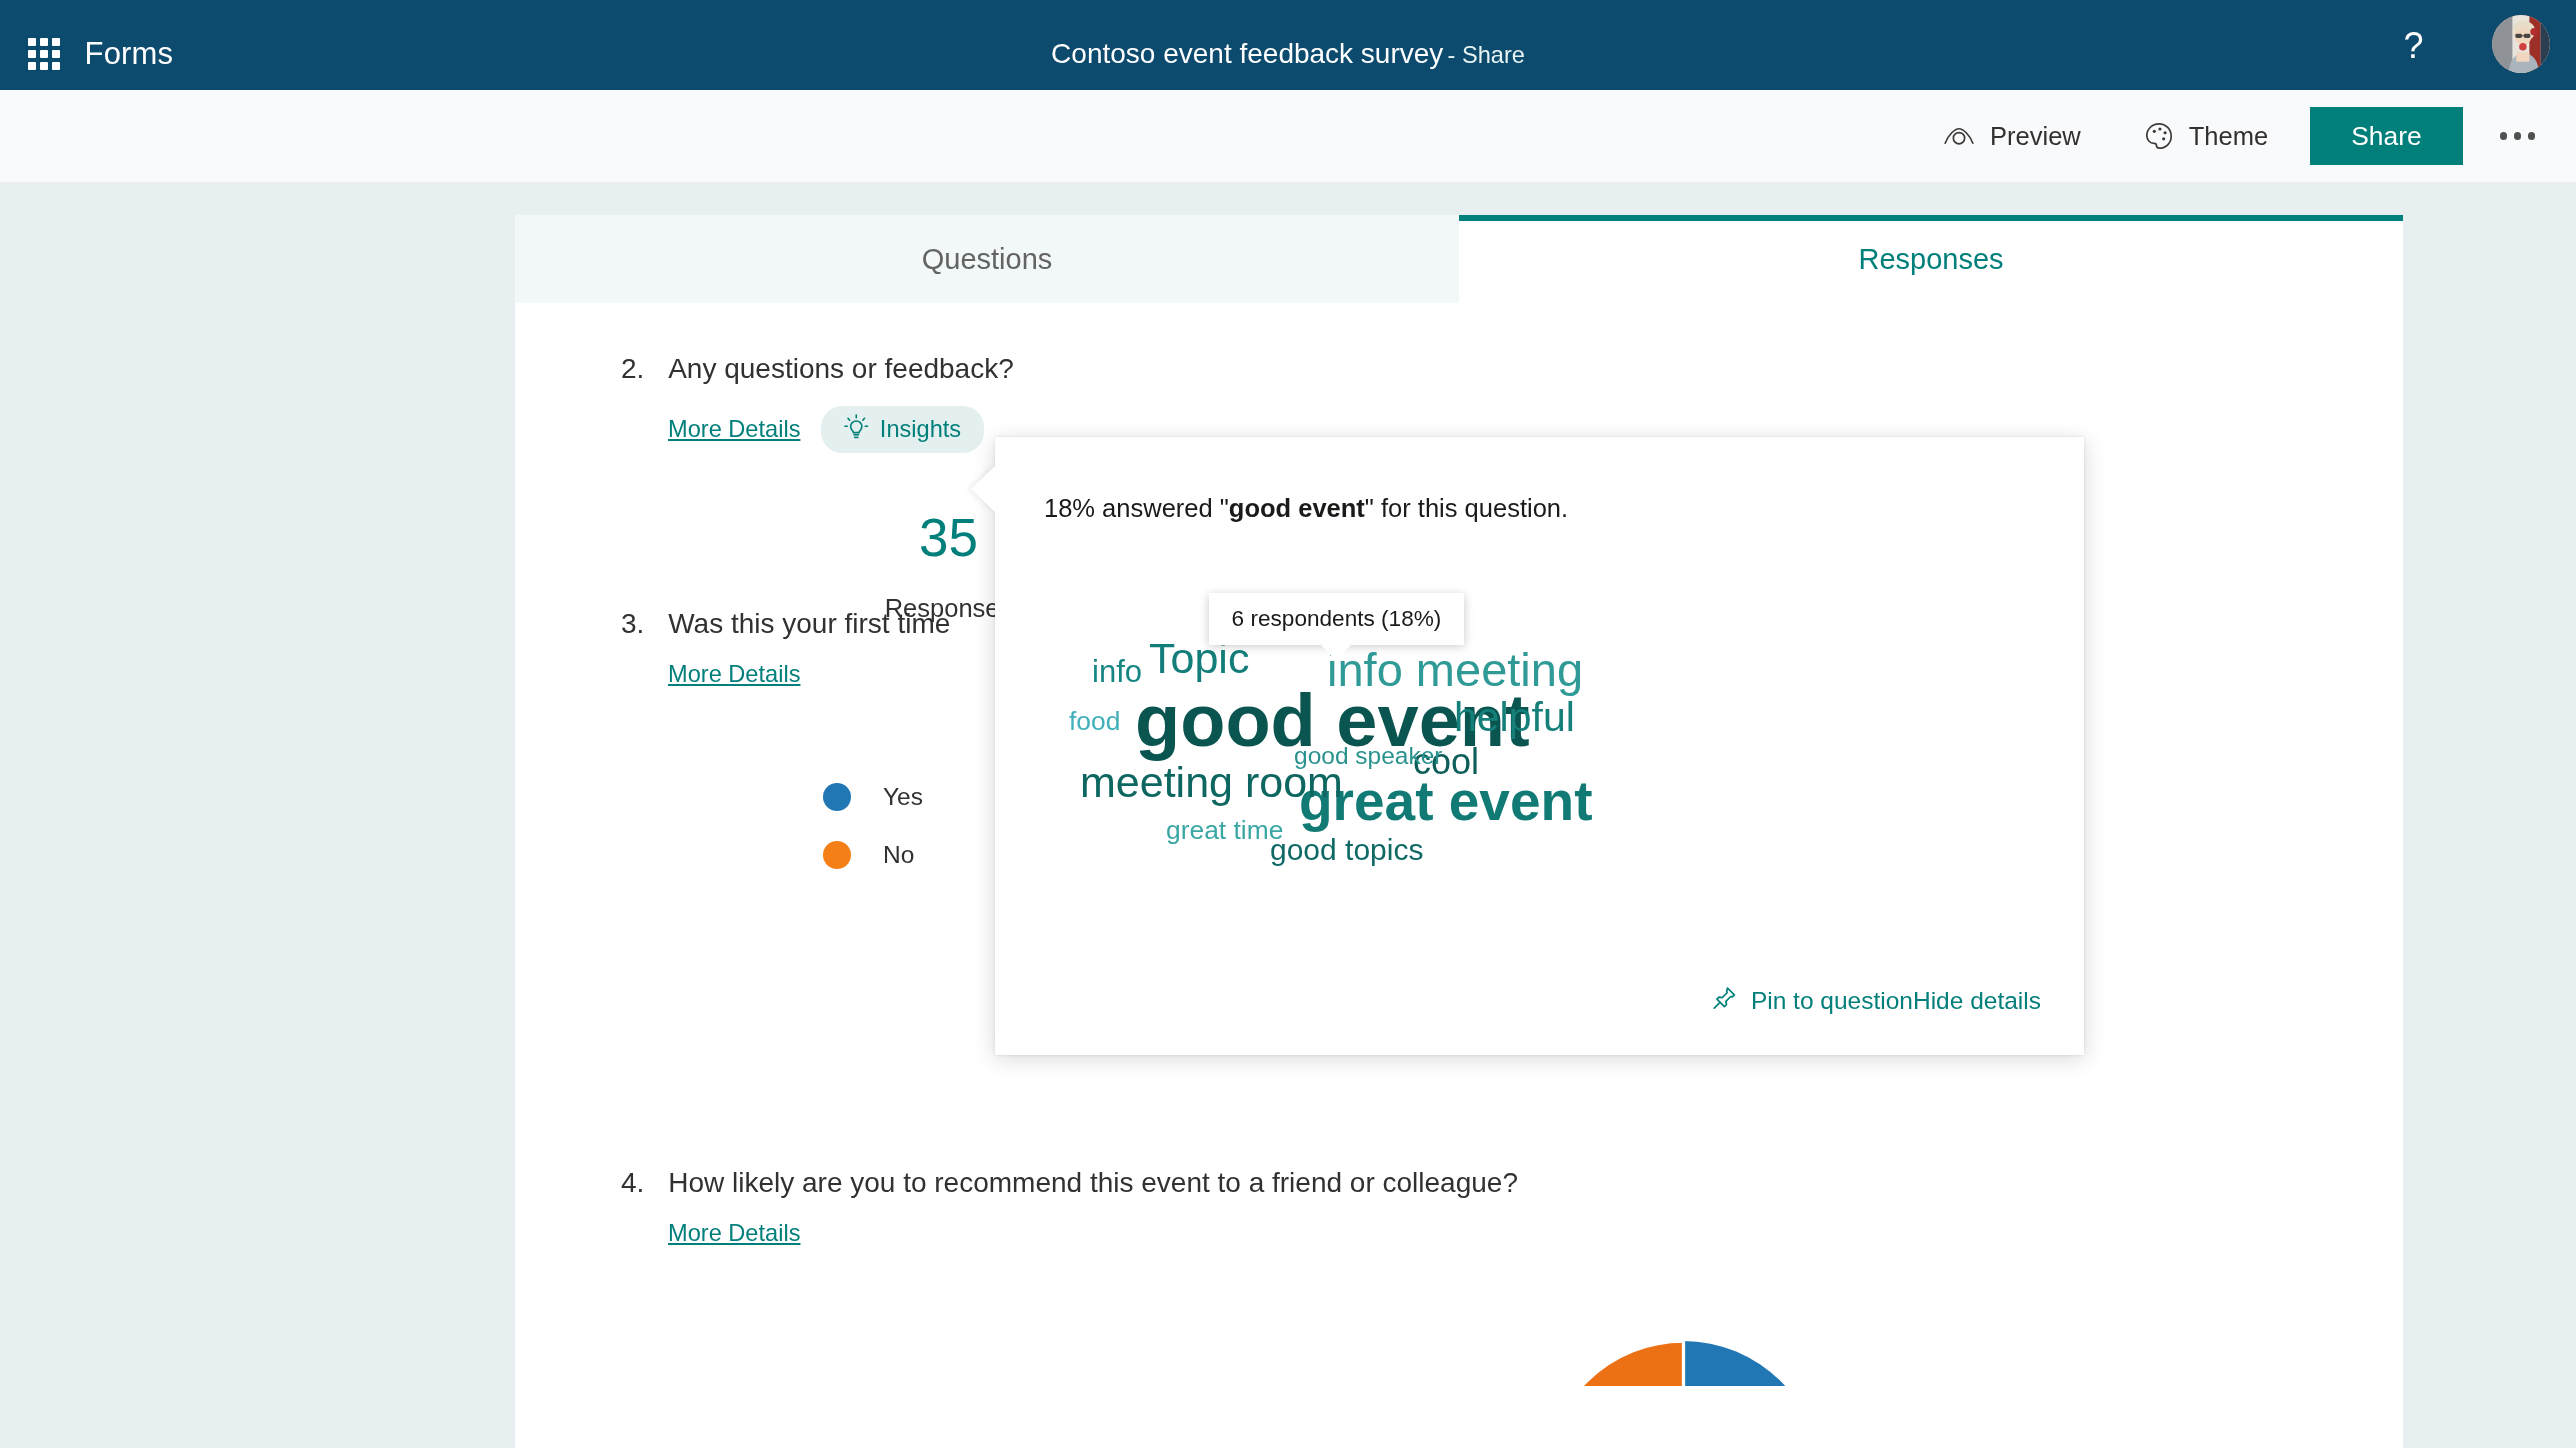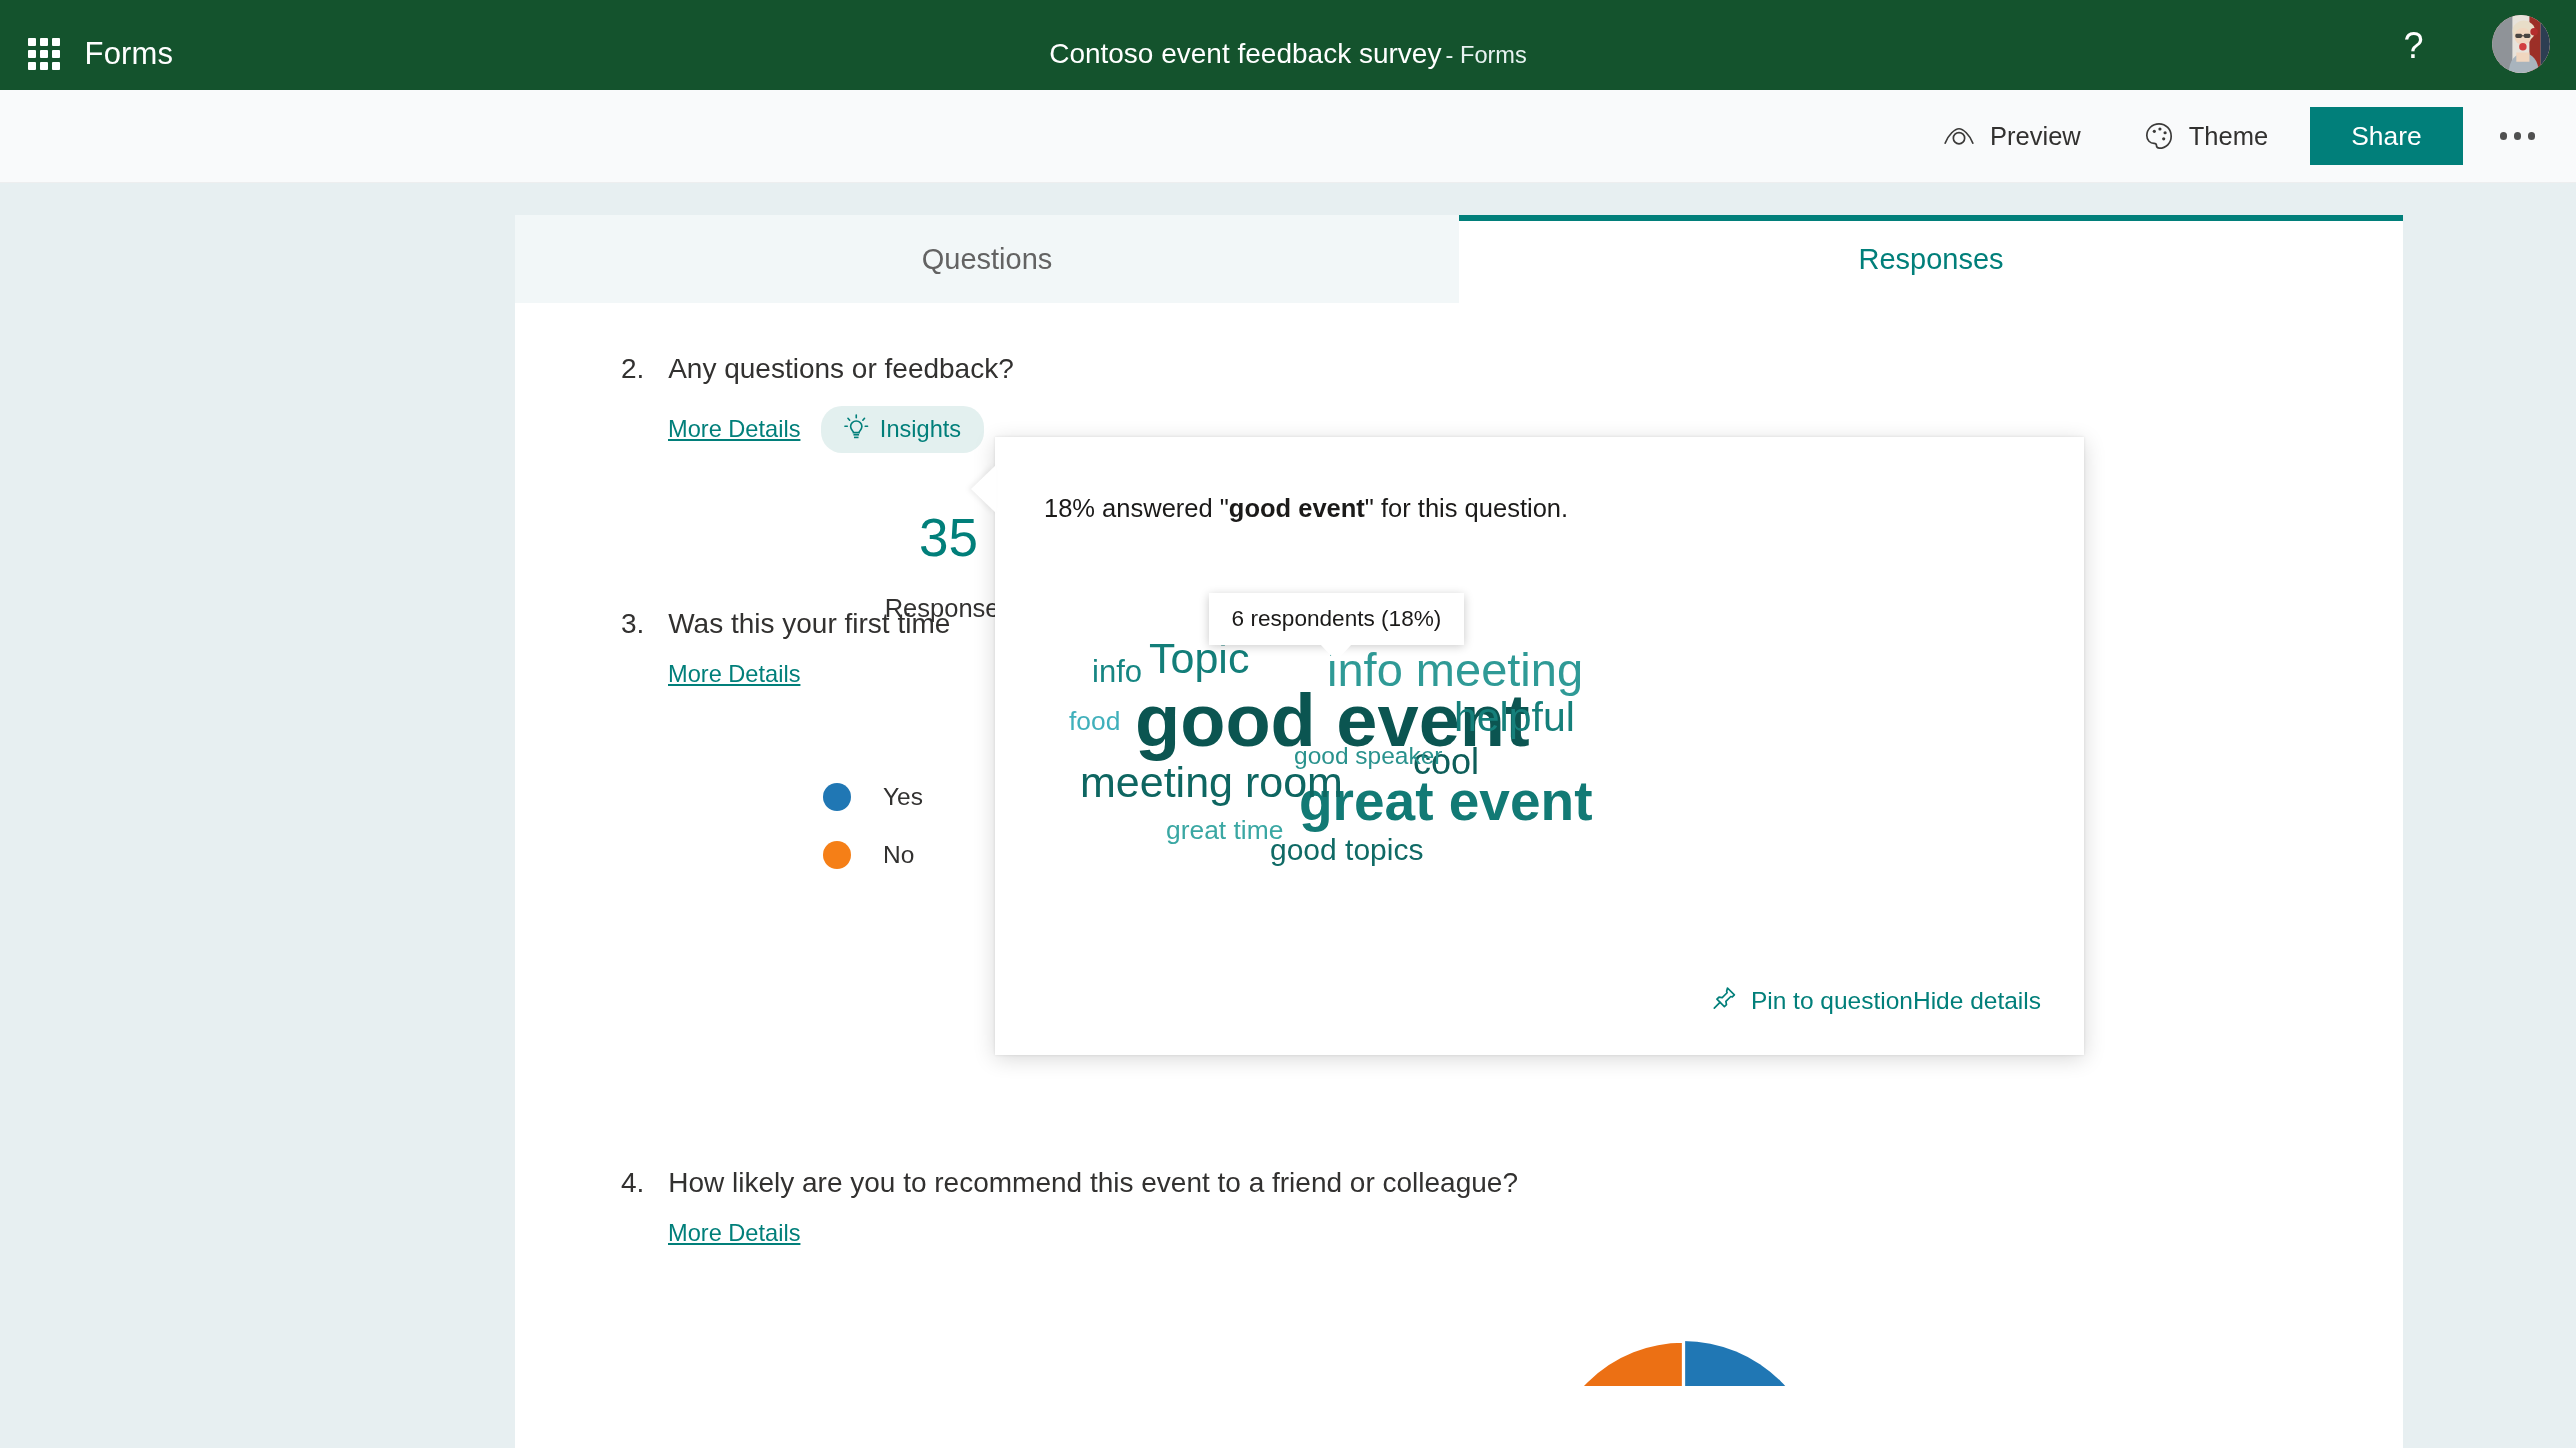--- a/index.html
+++ b/index.html
@@ -7,21 +7,21 @@
   body {
     font-family:"Liberation Sans", sans-serif;
     background:#e7eff1;
     color:#323130;
     -webkit-font-smoothing:antialiased;
   }
 
   
   .topbar {
     position:absolute; top:0; left:0; width:2576px; height:108px;
-    background:#14532d;
+    background:#0c4a6e;
     display:flex; align-items:center;
   }
   .waffle {
     width:32px; height:32px; margin-left:28px; margin-right:24.5px;
     display:grid; grid-template-columns:repeat(3,1fr); grid-template-rows:repeat(3,1fr);
     gap:4.7px; cursor:pointer;
   }
   .waffle i { display:block; background:#fff; border-radius:0.9px; }
   .brand {
     color:#fff; font-size:31px; font-weight:400; letter-spacing:0.2px;
@@ -180,21 +180,21 @@
       <i></i>
       <i></i>
       <i></i>
       <i></i>
       <i></i>
   </div>
   <div class="brand">Forms</div>
 
   <div class="doc-title-wrap">
     <span class="doc-title">Contoso event feedback survey</span>
-    <span class="doc-saved">- Forms</span>
+    <span class="doc-saved">- Share</span>
   </div>
 
   <div class="help-btn">
     <span>?</span>
   </div>
 
   <div class="avatar">
     <svg width="58" height="58" viewBox="0 0 62 62">
       <defs>
         <clipPath id="av">

